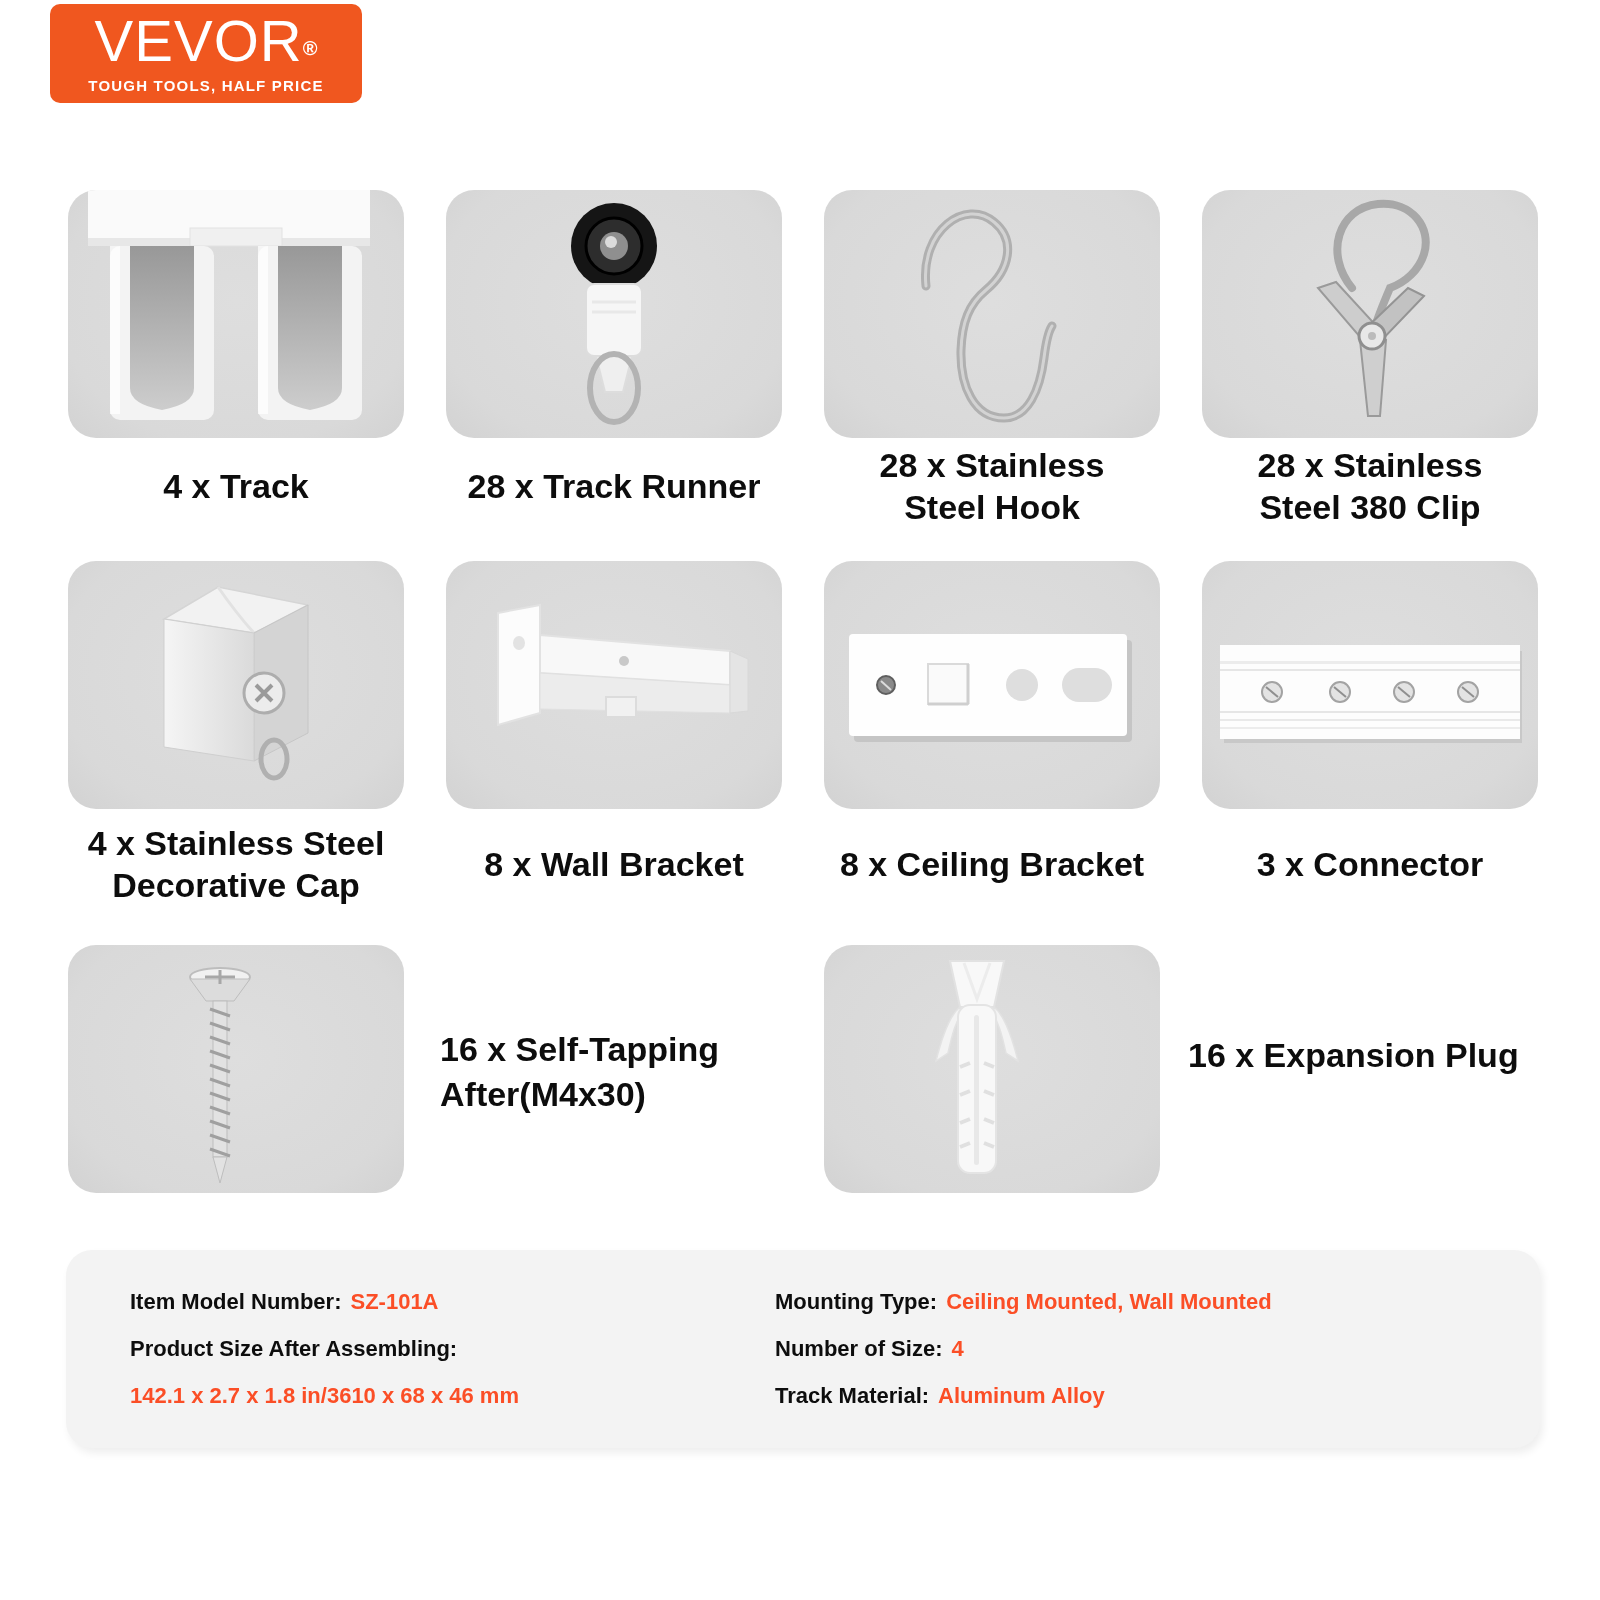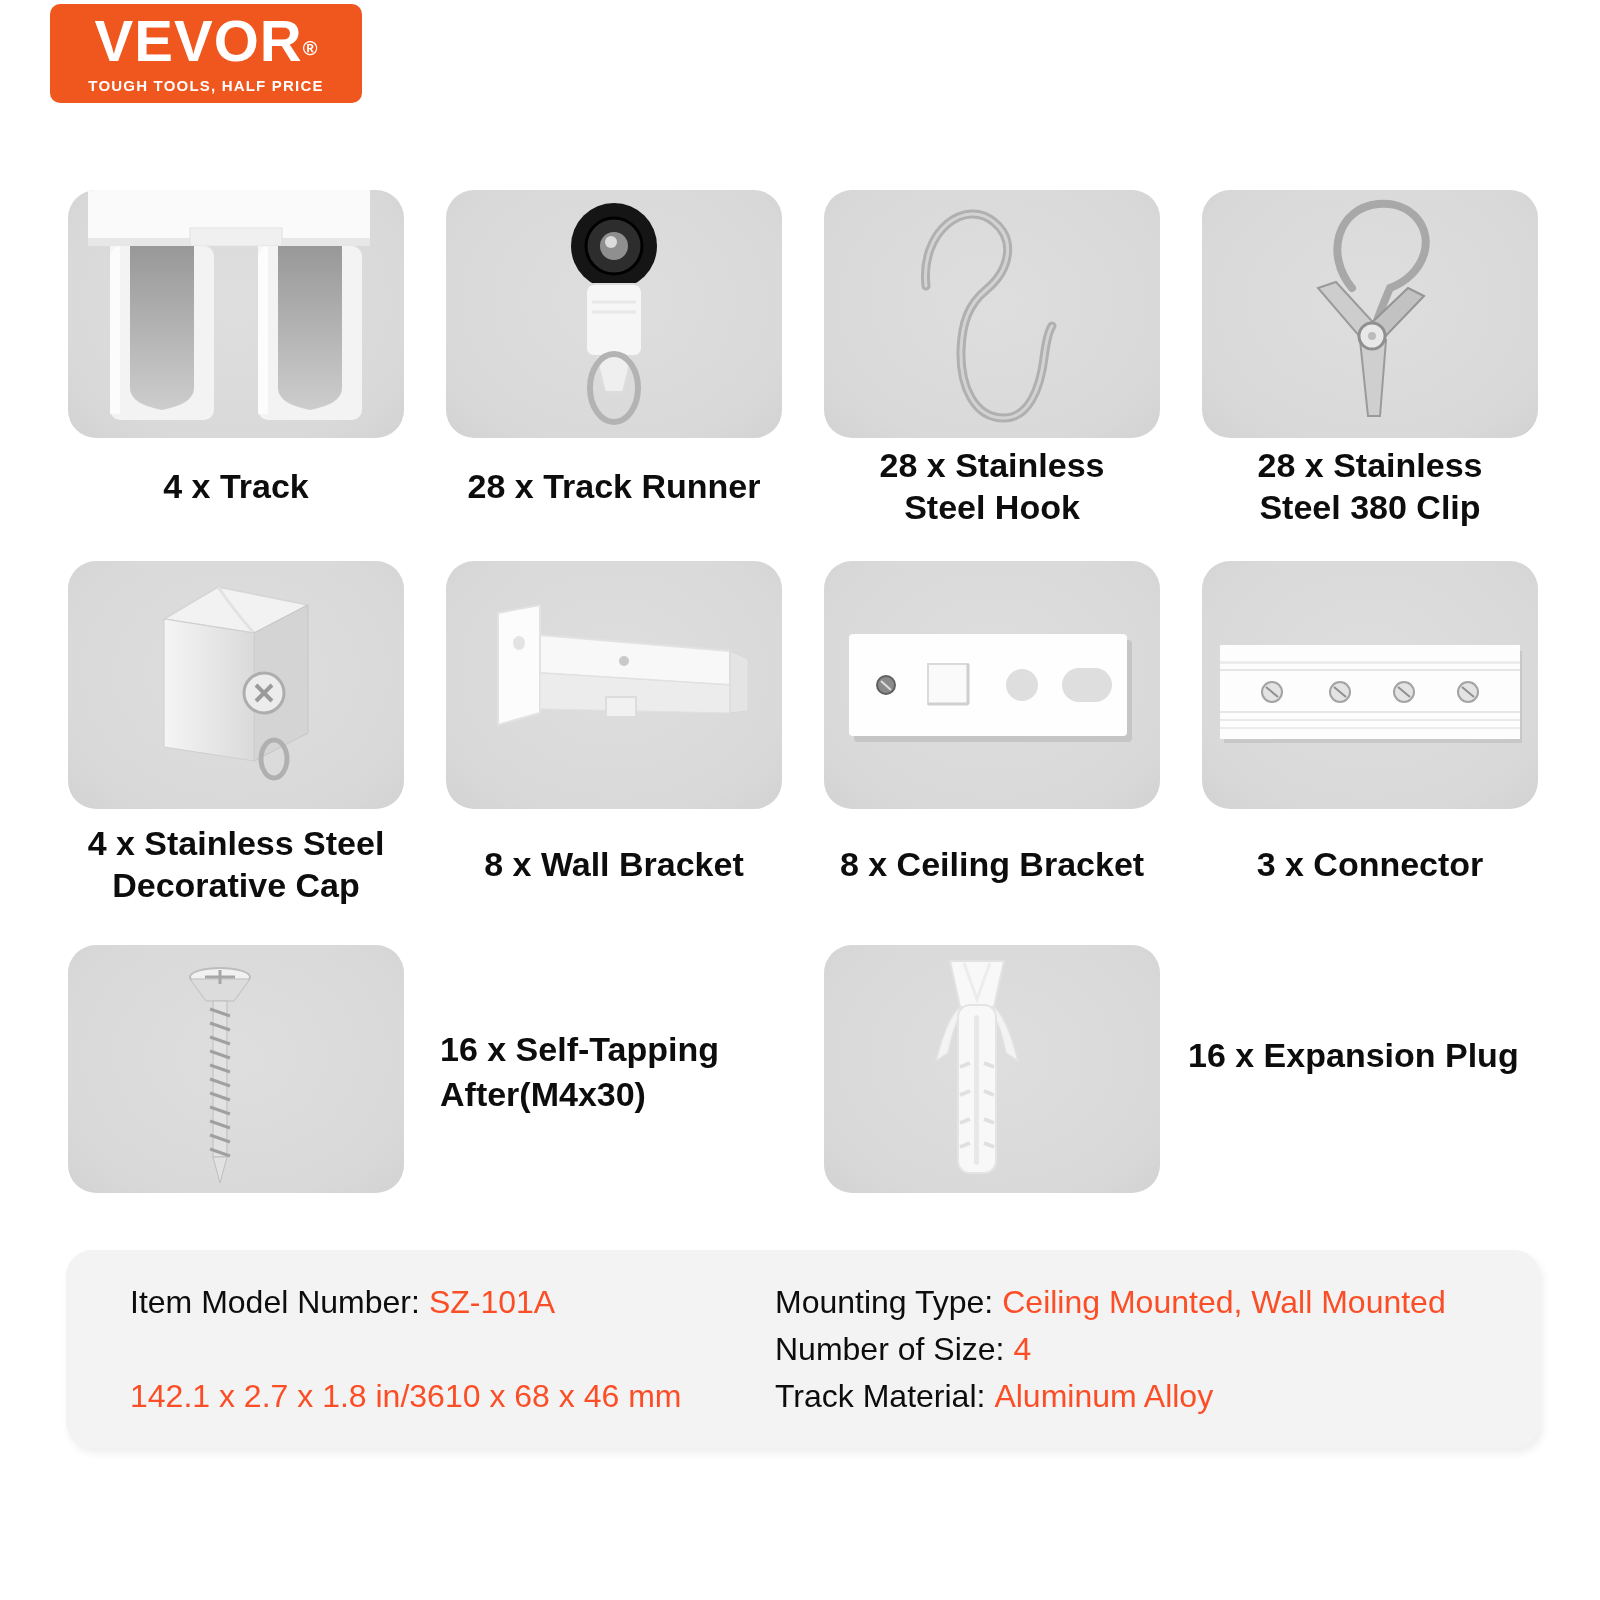--- a/index.html
+++ b/index.html
@@ -10,21 +10,21 @@
   html,body{background:var(--page_bg);}
   body{
     width:1600px;height:1600px;position:relative;overflow:hidden;
     font-family:"Liberation Sans","DejaVu Sans",sans-serif;
   }
   .logo{
     position:absolute;left:50px;top:4px;width:312px;height:99px;
     background:var(--logo_bg);border-radius:10px;color:#fff;
     display:flex;flex-direction:column;align-items:center;justify-content:center;
   }
-  .logo .name{font-size:58px;font-weight:700;letter-spacing:1px;line-height:56px;}
+  .logo .name{font-size:58px;font-weight:400;letter-spacing:1px;line-height:56px;}
   .logo .reg{font-size:20px;font-weight:700;vertical-align:super;letter-spacing:0;}
   .logo .tagline{font-size:15px;font-weight:700;letter-spacing:1.2px;margin-top:8px;}
   .tile{
     position:absolute;width:336px;height:248px;border-radius:28px;
     background:radial-gradient(ellipse at 50% 45%, #dedede 0%, var(--tile_bg) 75%, #d2d2d2 100%);
     overflow:hidden;
   }
   .tile svg{display:block;width:336px;height:248px;}
   .tile-label{
     position:absolute;width:336px;height:88px;
@@ -36,21 +36,21 @@
     position:absolute;font-size:34px;font-weight:700;color:var(--text_dark);
     line-height:45px;text-align:left;
   }
   .side-label span{display:block;white-space:nowrap;}
   .panel{
     position:absolute;left:66px;top:1250px;width:1474px;height:198px;
     background:var(--panel_bg);border-radius:26px;
     box-shadow:3px 5px 8px rgba(0,0,0,0.07);
   }
   .spec{
-    position:absolute;font-size:32px;font-weight:400;color:var(--text_dark);
+    position:absolute;font-size:22px;font-weight:700;color:var(--text_dark);
     line-height:40px;white-space:nowrap;
   }
   .spec .k{color:var(--text_dark);margin-right:9px;}
   .spec .v{color:var(--accent);}
 </style>
 </head>
 <body>
 
 <div class="logo">
   <div><span class="name">VEVOR</span><span class="reg">®</span></div>
@@ -234,20 +234,23 @@
 </div>
 <div class="side-label" style="left:1188px;top:1033px">
   <span>16 x Expansion Plug</span>
     <span></span>
 </div>
 
 <div class="panel">
   <div class="spec" style="left:64px;top:32px">
     <span class="k">Item Model Number:</span><span class="v">SZ-101A</span>
   </div>
+  <div class="spec" style="left:64px;top:79px">
+    <span class="k">Product Size After Assembling:</span>
+  </div>
   <div class="spec" style="left:64px;top:126px">
     <span class="v">142.1 x 2.7 x 1.8 in/3610 x 68 x 46 mm</span>
   </div>
   <div class="spec" style="left:709px;top:32px">
     <span class="k">Mounting Type:</span><span class="v">Ceiling Mounted, Wall Mounted</span>
   </div>
   <div class="spec" style="left:709px;top:79px">
     <span class="k">Number of Size:</span><span class="v">4</span>
   </div>
   <div class="spec" style="left:709px;top:126px">

